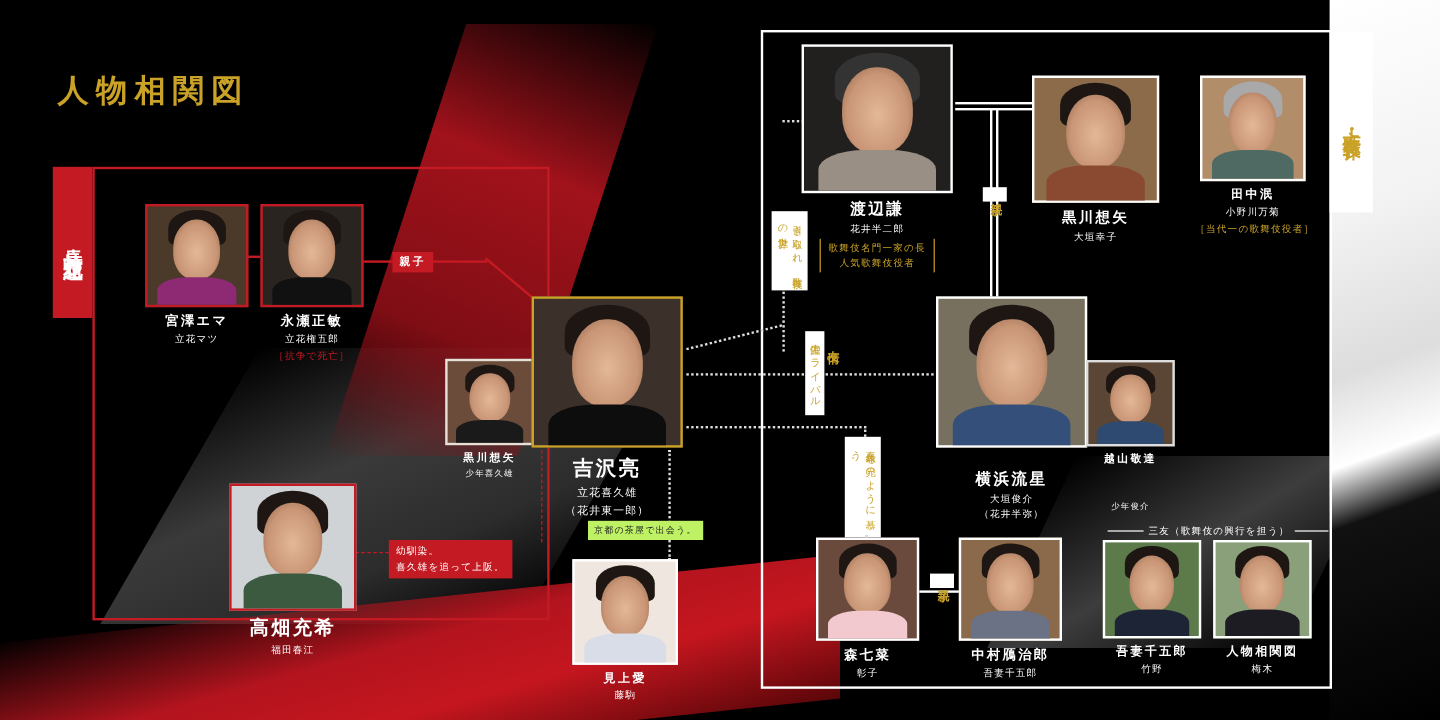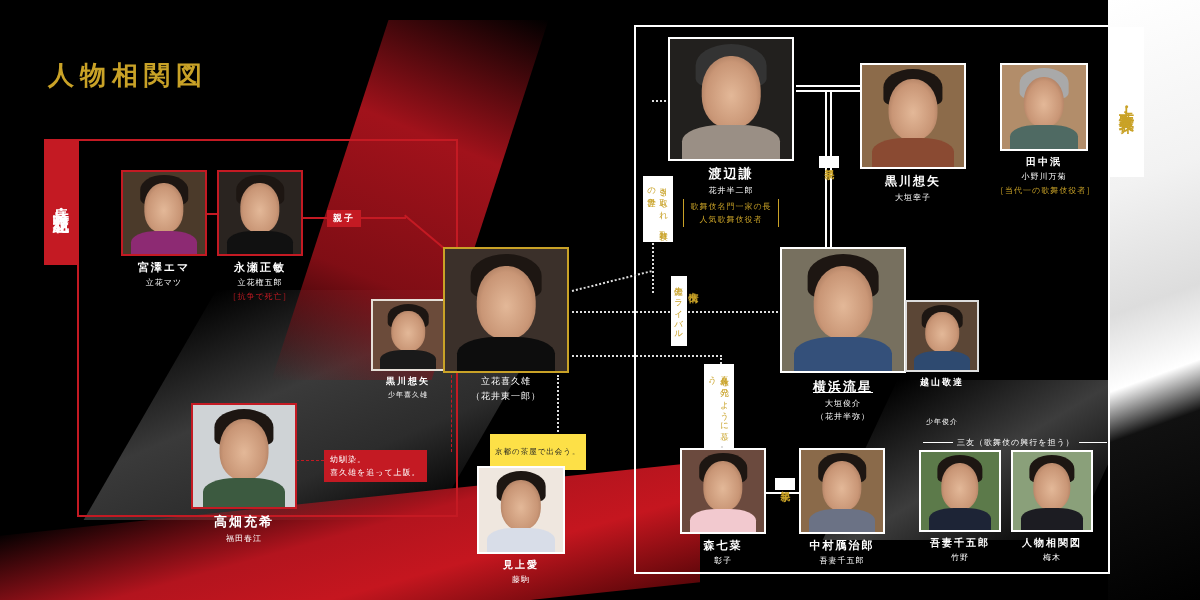--- a/index.html
+++ b/index.html
@@ -45,21 +45,21 @@
   .red-line { background: #c41a23; }
   .white-line { background: #fff; }
   .dot-h { position: absolute; height: 0; border-top: 2px dotted #ddd; }
   .dot-v { position: absolute; width: 0; border-left: 2px dotted #ddd; }
   .red-dot-v { position: absolute; width: 0; border-left: 1px dashed #c41a23; }
   .red-dot-h { position: absolute; height: 0; border-top: 1px dashed #c41a23; }
 
   .tag-red { position: absolute; background: #c41a23; color: #fff; font-size: 9px; font-weight: bold; padding: 2px 6px; letter-spacing: 2px; }
   .tag-white-v { position: absolute; background: #fff; color: #c9a227; font-size: 10px; font-weight: bold; writing-mode: vertical-rl; text-orientation: upright; padding: 5px 3px; letter-spacing: 1px; }
   .note-red { position: absolute; background: #c41a23; color: #fff; font-size: 8px; padding: 3px 6px; line-height: 13px; letter-spacing: 1px; }
-  .note-white { position: absolute; background: #fde047; color: #222; font-size: 7.5px; padding: 13px 5px; letter-spacing: 1px; white-space: nowrap; }
+  .note-white { position: absolute; background: #bef264; color: #222; font-size: 7.5px; padding: 3px 5px; letter-spacing: 1px; white-space: nowrap; }
   .note-white-v { position: absolute; background: #fff; color: #c9a227; font-size: 8.5px; writing-mode: vertical-rl; text-orientation: upright; padding: 5px 3px; line-height: 12px; letter-spacing: 1px; }
 
   .section-header { position: absolute; color: #fff; font-size: 8px; letter-spacing: 1px; white-space: nowrap; display: flex; align-items: center; text-align: right; }
   .section-header .bar { display: inline-block; height: 1px; background: #fff; width: 40px; margin: 0 4px; }
 </style>
 </head>
 <body>
 
 <div class="brush brush-grey-1"></div>
 <div class="brush brush-red-1"></div>
@@ -115,31 +115,32 @@
   <div class="pname" style="font-size:9px;">黒川想矢</div>
   <div class="prole" style="font-size:7px;">少年喜久雄</div>
 </div>
 
 <div class="person" style="left:440px;top:247px;width:132px;">
   <div class="photo gold" style="width:126px;height:126px;background:#3b302a;">
     <div class="hair"></div>
       <div class="face"></div>
       <div class="body" style="background:#0d0d0d;"></div>
   </div>
+  <div class="pname" style="font-size:17px;margin-top:6px;">吉沢亮</div>
   <div class="prole" style="font-size:9px;">立花喜久雄</div>
   <div class="prole" style="font-size:9px;">（花井東一郎）</div>
 </div>
 
 <div class="person" style="left:186px;top:403px;width:116px;">
   <div class="photo red" style="width:106px;height:106px;background:#cfd3d6;">
     <div class="hair"></div>
       <div class="face"></div>
       <div class="body" style="background:#3c5a40;"></div>
   </div>
-  <div class="pname" style="font-size:13px;">高畑充希</div>
+  <div class="pname" style="font-size:16px;">高畑充希</div>
   <div class="prole" style="font-size:8px;">福田春江</div>
 </div>
 
 <div class="dot-v" style="left:557px;top:375px;height:92px;"></div>
 <div class="note-white" style="left:490px;top:434px;">京都の茶屋で出会う。</div>
 <div class="person" style="left:474px;top:466px;width:94px;">
   <div class="photo" style="width:88px;height:88px;background:#efe7df;">
     <div class="hair"></div>
       <div class="face"></div>
       <div class="body" style="background:#d8dde8;"></div>
@@ -203,21 +204,21 @@
   <div class="prole">小野川万菊</div>
   <div class="pnote gold">［当代一の歌舞伎役者］</div>
 </div>
 
 <div class="person" style="left:779px;top:247px;width:128px;">
   <div class="photo" style="width:126px;height:126px;background:#77705f;">
     <div class="hair"></div>
       <div class="face"></div>
       <div class="body" style="background:#34507a;"></div>
   </div>
-  <div class="pname" style="font-size:13px;margin-top:5px;text-decoration:underline;">横浜流星</div>
+  <div class="pname" style="font-size:13px;margin-top:17px;">横浜流星</div>
   <div class="prole">大垣俊介</div>
   <div class="prole">（花井半弥）</div>
 </div>
 
 <div class="person" style="left:904px;top:300px;width:76px;">
   <div class="photo" style="width:74px;height:72px;background:#5b4636;border-color:#ddd;">
     <div class="hair"></div>
       <div class="face"></div>
       <div class="body" style="background:#2e4a70;"></div>
   </div>

